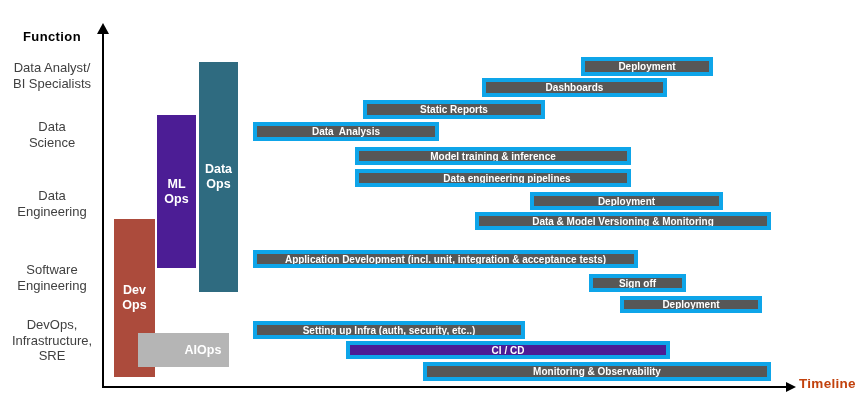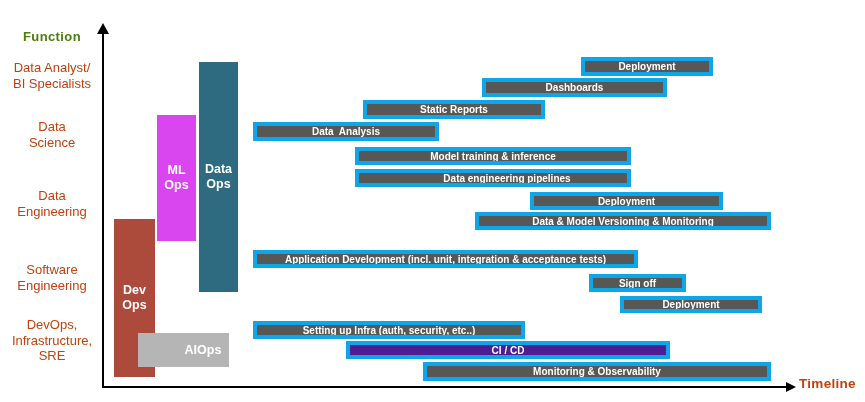--- a/index.html
+++ b/index.html
@@ -26,31 +26,31 @@
     width: 685px; height: 2px; background: #000;
   }
   .x-axis-arrow {
     position: absolute; left: 786px; top: 382px; width: 0; height: 0;
     border-top: 5px solid transparent; border-bottom: 5px solid transparent;
     border-left: 10px solid #000;
   }
   .y-axis-title {
     position: absolute; left: 0; top: 29px; width: 104px;
     text-align: center; font-weight: bold; font-size: 13px;
-    color: #4d7c0f; letter-spacing: 0.4px;
+    color: #000000; letter-spacing: 0.4px;
   }
   .x-axis-title {
     position: absolute; left: 799px; top: 376px;
     font-weight: bold; font-size: 13.5px; color: #c2410c; letter-spacing: 0.3px;
   }
   
   .category-label {
     position: absolute; left: 0; width: 104px;
     text-align: center; font-size: 13px; line-height: 15.5px;
-    color: #c2410c; white-space: pre-line;
+    color: #404040; white-space: pre-line;
   }
   
   .ops-bar {
     position: absolute;
     display: flex; align-items: center; justify-content: center;
     text-align: center; color: #ffffff; font-weight: bold;
     font-size: 12.5px; line-height: 15px; white-space: pre-line;
   }
   
   .activity-bar {
@@ -81,21 +81,21 @@
 Science</div>
     <div class="category-label" style="top: 188px;">Data
 Engineering</div>
     <div class="category-label" style="top: 262px;">Software
 Engineering</div>
     <div class="category-label" style="top: 317px;">DevOps,
 Infrastructure,
 SRE</div>
     <div class="ops-bar" style="left: 114px; top: 219px; width: 41px; height: 158px; background: rgb(172, 75, 60);"><span>Dev
 Ops</span></div>
-    <div class="ops-bar" style="left: 157px; top: 115px; width: 39px; height: 126px; background: #d946ef;"><span>ML
+    <div class="ops-bar" style="left: 157px; top: 115px; width: 39px; height: 153px; background: #4c1d95;"><span>ML
 Ops</span></div>
     <div class="ops-bar" style="left: 199px; top: 62px; width: 39px; height: 230px; background: rgb(47, 107, 128);"><span>Data
 Ops</span></div>
     <div class="ops-bar" style="left: 138px; top: 333px; width: 52px; height: 34px; background: rgb(181, 181, 181); padding-left: 39px;"><span>AIOps</span></div>
     <div class="activity-bar" style="left: 581px; top: 57px; width: 132px; height: 19px; background: rgb(87, 87, 86);"><span>Deployment</span></div>
     <div class="activity-bar" style="left: 482px; top: 78px; width: 185px; height: 19px; background: rgb(87, 87, 86);"><span>Dashboards</span></div>
     <div class="activity-bar" style="left: 363px; top: 100px; width: 182px; height: 19px; background: rgb(87, 87, 86);"><span>Static Reports</span></div>
     <div class="activity-bar" style="left: 253px; top: 122px; width: 186px; height: 19px; background: rgb(87, 87, 86);"><span>Data  Analysis</span></div>
     <div class="activity-bar" style="left: 355px; top: 147px; width: 276px; height: 18px; background: rgb(87, 87, 86);"><span>Model training &amp; inference</span></div>
     <div class="activity-bar" style="left: 355px; top: 169px; width: 276px; height: 18px; background: rgb(87, 87, 86); padding-left: 28px;"><span>Data engineering pipelines</span></div>

